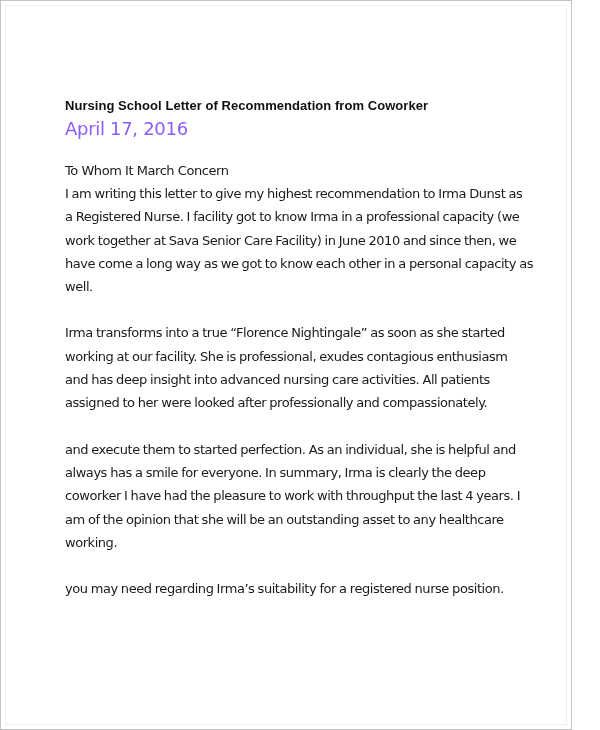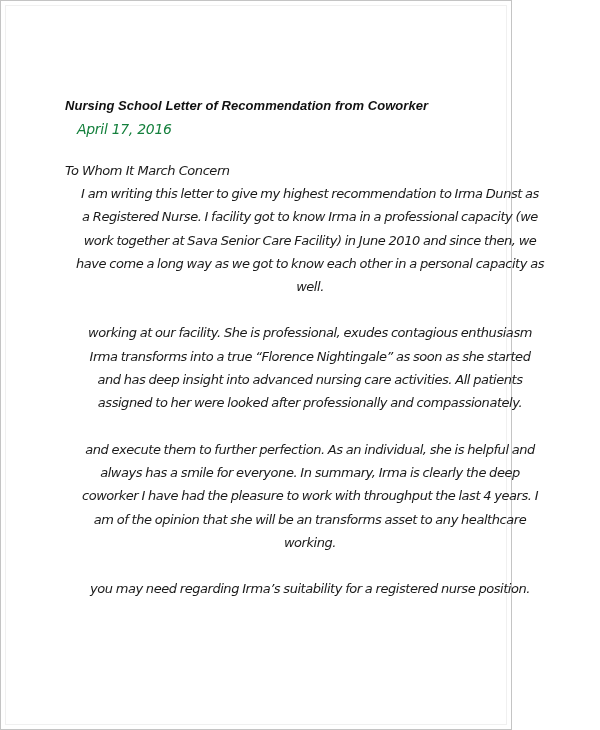--- a/index.html
+++ b/index.html
@@ -7,26 +7,25 @@
       padding: 0;
       background: #ffffff;
     }
     body {
       width: 600px;
       height: 730px;
       overflow: hidden;
     }
     .page {
       position: relative;
-      width: 512px;
+      width: 572px;
       height: 730px;
       box-sizing: border-box;
       border: 1px solid #c4c4c4;
       background: #ffffff;
-      font-style: italic;
     }
     .page-inner {
       position: absolute;
       left: 4px;
       top: 4px;
       right: 4px;
       bottom: 4px;
       border: 1px solid #f0f0f0;
     }
     .content {
@@ -41,41 +40,40 @@
       font-family: "Liberation Sans", sans-serif;
       font-weight: bold;
       font-size: 13px;
       line-height: 18px;
       margin: 0;
       color: #111;
       letter-spacing: 0.05px;
     }
     .doc-date {
       font-family: "DejaVu Sans", sans-serif;
-      font-size: 14px;
+      font-size: 18px;
       line-height: 20px;
-      margin: 4px 0 0 12px;
-      color: #15803d;
+      margin: 4px 0 0 0;
+      color: #8b5cf6;
       letter-spacing: -0.3px;
     }
     .salutation {
       font-family: "DejaVu Sans", sans-serif;
       font-size: 13px;
       line-height: 23px;
       margin: 20px 0 0 0;
       letter-spacing: -0.45px;
     }
     .para {
       font-family: "DejaVu Sans", sans-serif;
       font-size: 13px;
       line-height: 23.3px;
       margin: 0;
       letter-spacing: -0.45px;
       word-spacing: -0.5px;
-      text-align: center;
     }
     .para + .para {
       margin-top: 23px;
     }
     .para.first {
       margin-top: 0;
     }
     .line {
       display: block;
       white-space: nowrap;
@@ -95,31 +93,31 @@
 
     <p class="para first">
       <span class="line">I am writing this letter to give my highest recommendation to Irma Dunst as</span>
       <span class="line">a Registered Nurse. I facility got to know Irma in a professional capacity (we</span>
       <span class="line">work together at Sava Senior Care Facility) in June 2010 and since then, we</span>
       <span class="line">have come a long way as we got to know each other in a personal capacity as</span>
       <span class="line">well.</span>
     </p>
 
     <p class="para">
+      <span class="line">Irma transforms into a true “Florence Nightingale” as soon as she started</span>
       <span class="line">working at our facility. She is professional, exudes contagious enthusiasm</span>
-      <span class="line">Irma transforms into a true “Florence Nightingale” as soon as she started</span>
       <span class="line">and has deep insight into advanced nursing care activities. All patients</span>
       <span class="line">assigned to her were looked after professionally and compassionately.</span>
     </p>
 
     <p class="para">
-      <span class="line">and execute them to further perfection. As an individual, she is helpful and</span>
+      <span class="line">and execute them to started perfection. As an individual, she is helpful and</span>
       <span class="line">always has a smile for everyone. In summary, Irma is clearly the deep</span>
       <span class="line">coworker I have had the pleasure to work with throughput the last 4 years. I</span>
-      <span class="line">am of the opinion that she will be an transforms asset to any healthcare</span>
+      <span class="line">am of the opinion that she will be an outstanding asset to any healthcare</span>
       <span class="line">working.</span>
     </p>
 
     <p class="para">
       <span class="line">you may need regarding Irma’s suitability for a registered nurse position.</span>
     </p>
   </div>
 </div>
 
 </body></html>

